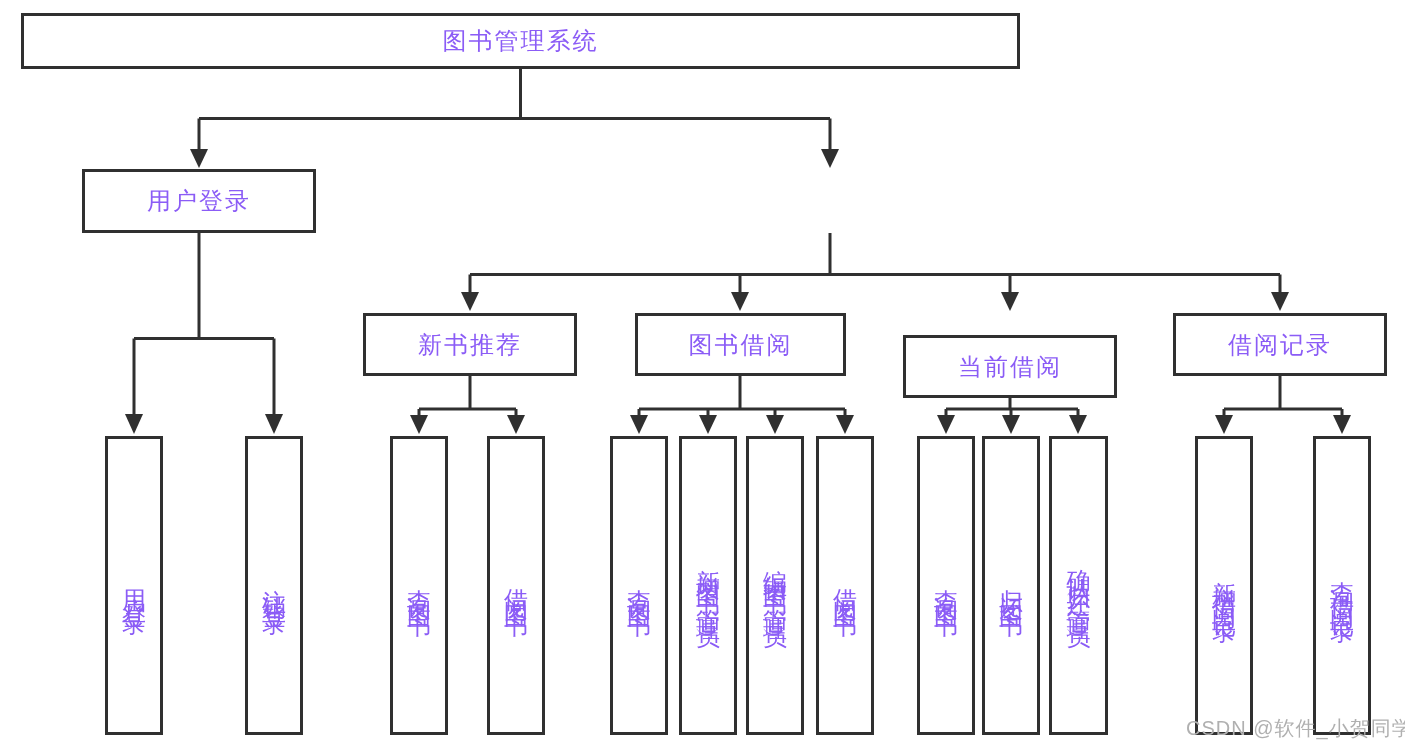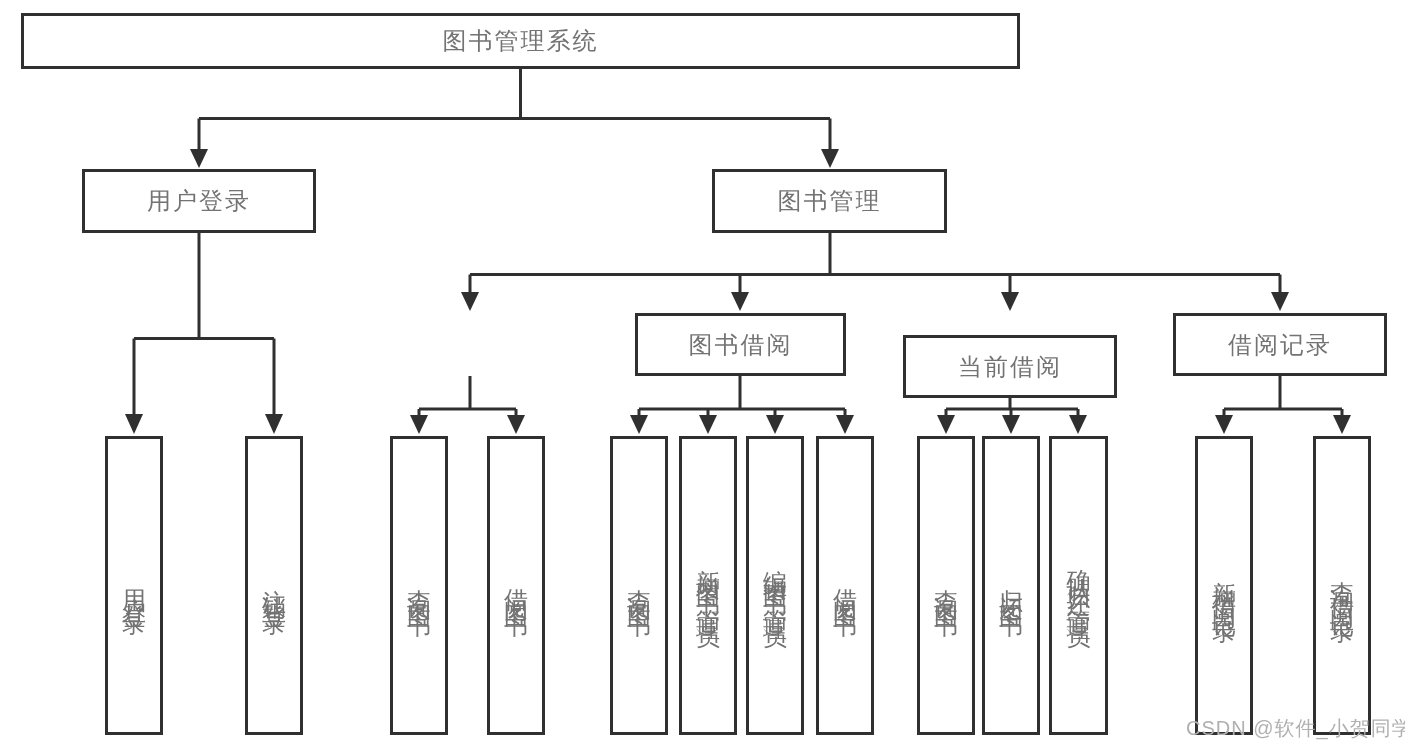--- a/index.html
+++ b/index.html
@@ -26,21 +26,21 @@
   }
   .node {
     position: absolute;
     box-sizing: border-box;
     border: 3px solid #303030;
     background: #ffffff;
     display: flex;
     align-items: center;
     justify-content: center;
     z-index: 1;
-    color: #737373;
+    color: #8b5cf6;
   }
   .node.h {
     font-size: 24px;
     letter-spacing: 2px;
     white-space: nowrap;
   }
   .node.v {
     writing-mode: vertical-rl;
     text-orientation: mixed;
     font-size: 24px;
@@ -122,22 +122,22 @@
     </g>
     <g fill="#303030" stroke="none">
       <polygon points="1215,415 1233,415 1224,434"></polygon>
       <polygon points="1333,415 1351,415 1342,434"></polygon>
     </g>
   </svg>
 
   <div class="node h" style="left:21px; top:13px; width:999px; height:56px;">图书管理系统</div>
 
   <div class="node h" style="left:82px; top:169px; width:234px; height:64px;">用户登录</div>
-  <div class="node h" style="left:712px; top:169px; width:235px; height:64px;">图书管理</div>
 
+  <div class="node h" style="left:363px; top:313px; width:214px; height:63px;">新书推荐</div>
   <div class="node h" style="left:635px; top:313px; width:211px; height:63px;">图书借阅</div>
   <div class="node h" style="left:903px; top:313px; width:214px; height:63px;margin-top:22px;">当前借阅</div>
   <div class="node h" style="left:1173px; top:313px; width:214px; height:63px;">借阅记录</div>
 
   <div class="node v" style="left:105px; top:436px; width:58px; height:299px;">用户登录</div>
   <div class="node v" style="left:245px; top:436px; width:58px; height:299px;">注销登录</div>
 
   <div class="node v" style="left:390px; top:436px; width:58px; height:299px;">查询图书</div>
   <div class="node v" style="left:487px; top:436px; width:58px; height:299px;">借阅图书</div>
 

